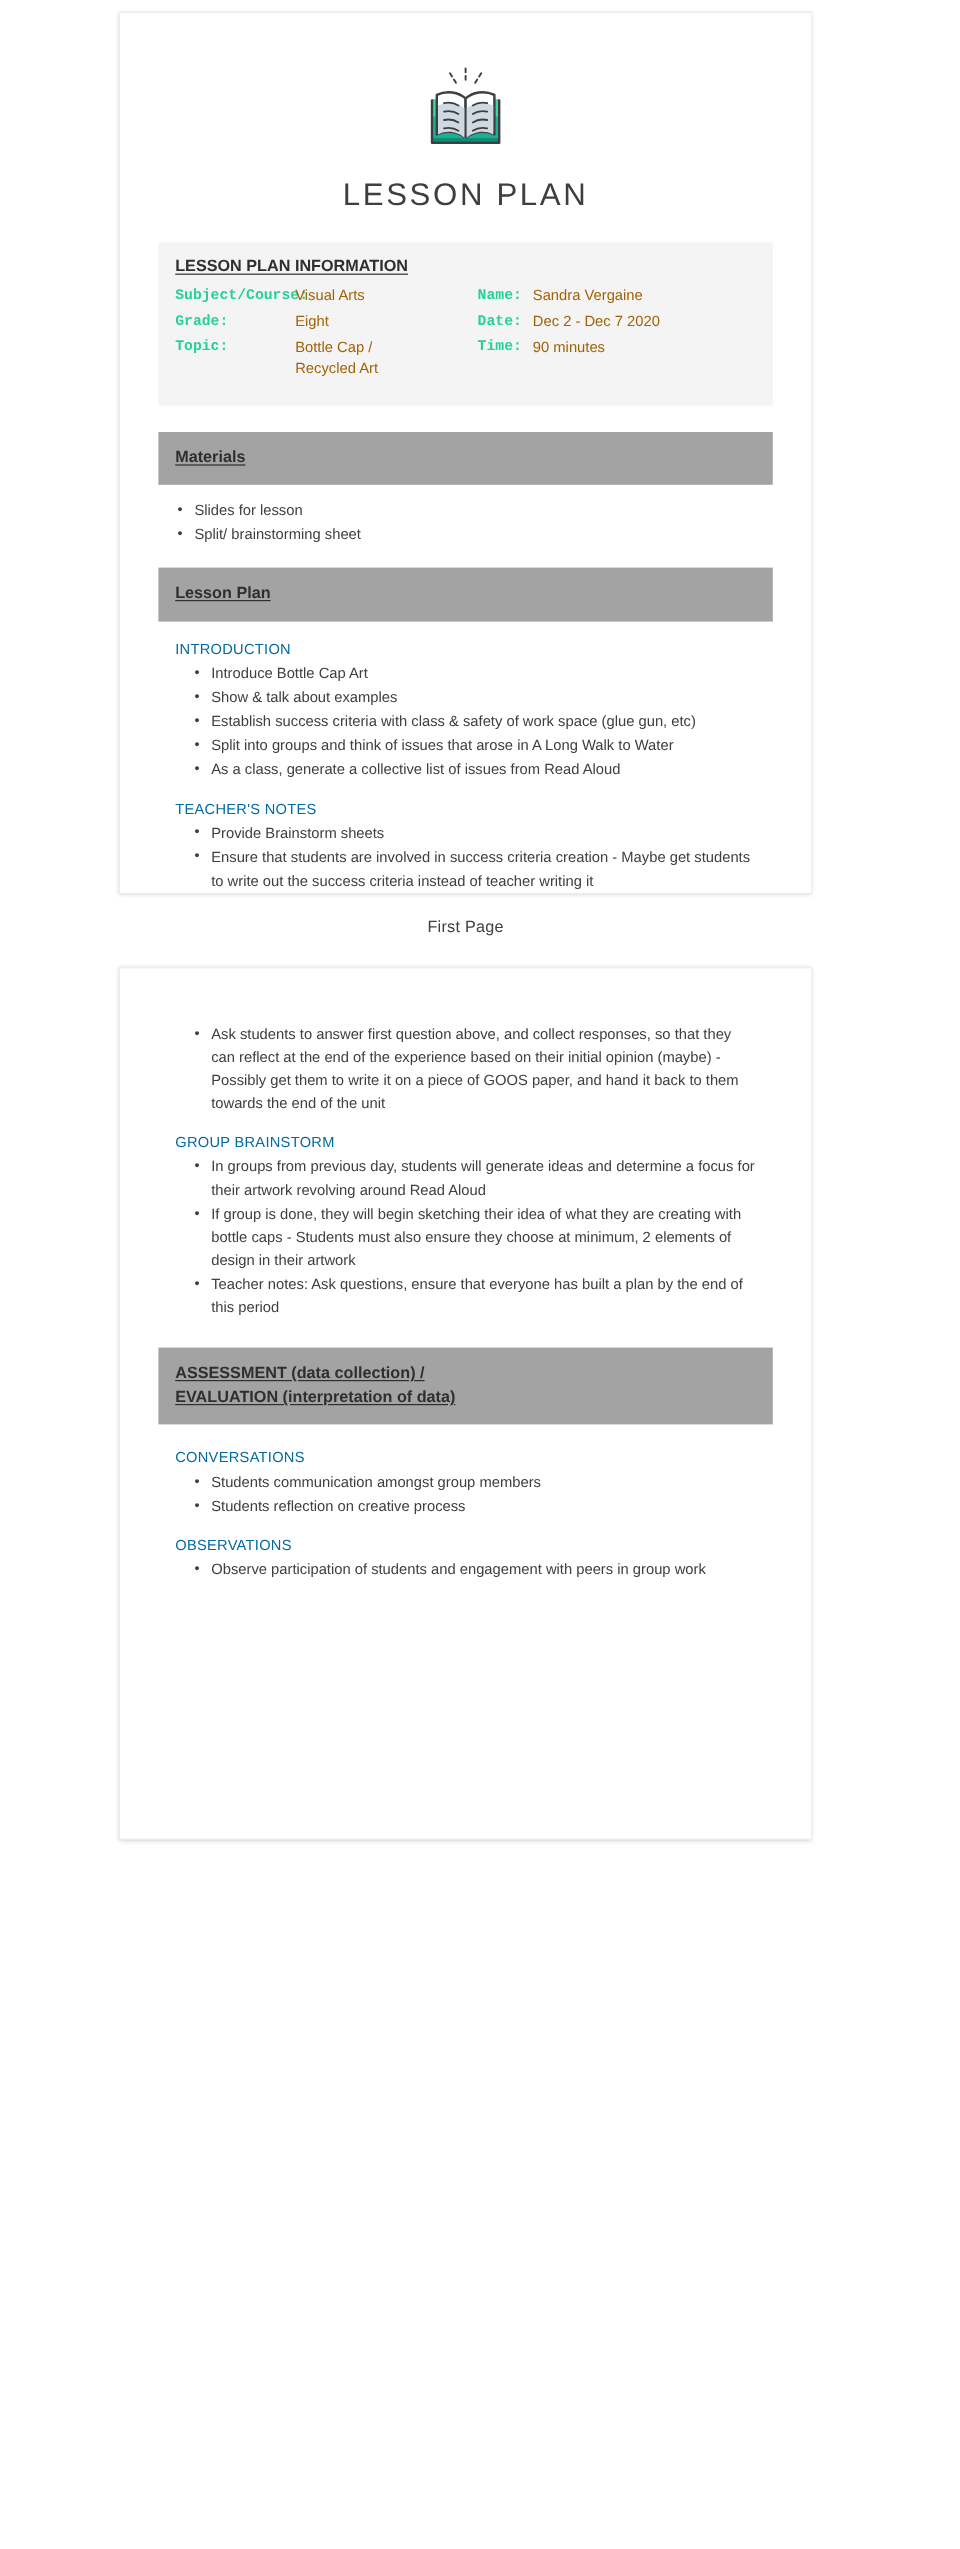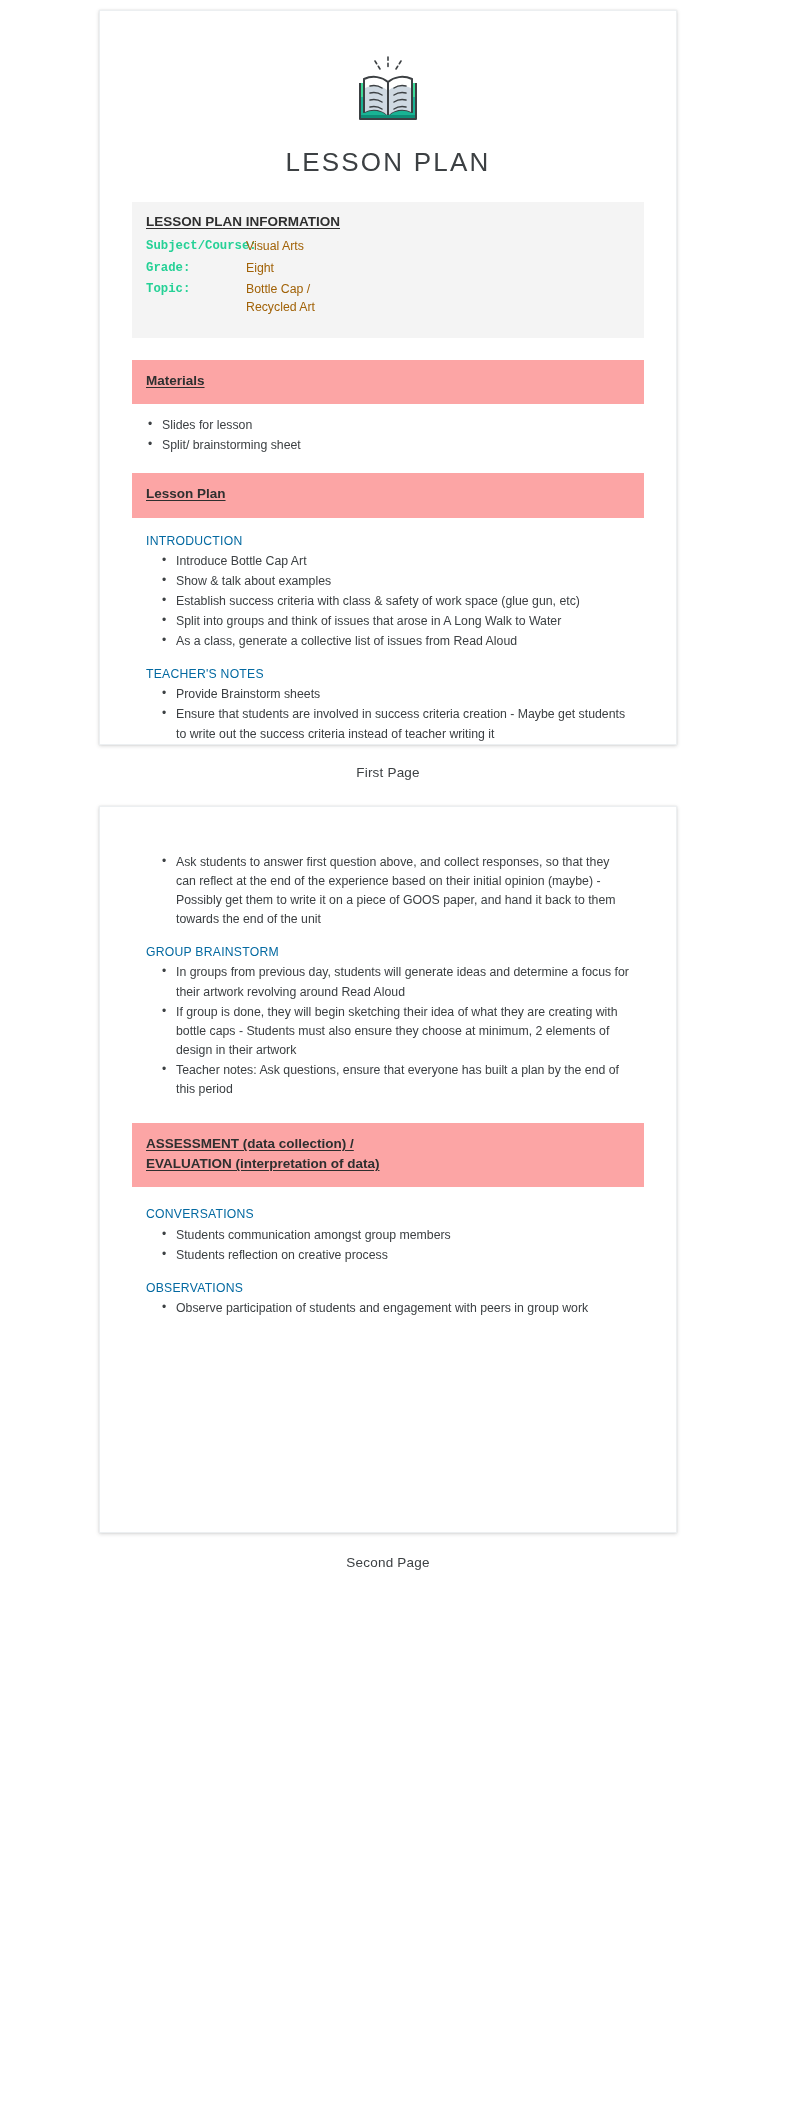--- a/index.html
+++ b/index.html
@@ -50,21 +50,21 @@
     font-size: 26px;
     font-weight: 400;
     color: #3c4043;
     letter-spacing: 2.2px;
     margin: 16px 0 0 0;
     line-height: 1.2;
   }
 
   
   .bar {
-    background: #fca5a5;
+    background: #a3a3a3;
     padding: 11px 14px 13px 14px;
   }
   .bar-title {
     font-size: 13.5px;
     font-weight: bold;
     color: #2f2f2f;
     text-decoration: underline;
     text-underline-offset: 2px;
     line-height: 1.5;
   }
@@ -193,20 +193,34 @@
             <span class="info-val">Eight</span>
           </div>
           <div class="info-row">
             <span class="info-key left-key">Topic:</span>
             <span class="info-val">
               <span class="wrap2">Bottle Cap /</span>
               <span class="wrap2">Recycled Art</span>
             </span>
           </div>
         </div>
+        <div class="info-col-right">
+          <div class="info-row">
+            <span class="info-key right-key">Name:</span>
+            <span class="info-val">Sandra Vergaine</span>
+          </div>
+          <div class="info-row">
+            <span class="info-key right-key">Date:</span>
+            <span class="info-val">Dec 2 - Dec 7 2020</span>
+          </div>
+          <div class="info-row">
+            <span class="info-key right-key">Time:</span>
+            <span class="info-val">90 minutes</span>
+          </div>
+        </div>
       </div>
     </div>
 
     <div class="bar bar-gap">
       <div class="bar-title">Materials</div>
     </div>
     <div class="materials-list">
       <ul class="items">
         <li>Slides for lesson</li>
         <li>Split/ brainstorming sheet</li>
@@ -262,15 +276,14 @@
         <li>Students reflection on creative process</li>
       </ul>
 
       <div class="sub-head spaced">OBSERVATIONS</div>
       <ul class="items">
         <li>Observe participation of students and engagement with peers in group work</li>
       </ul>
     </div>
   </div>
 
-  <div class="page-label label-2">Second Page</div>
 
 </div>
 
 </body></html>

